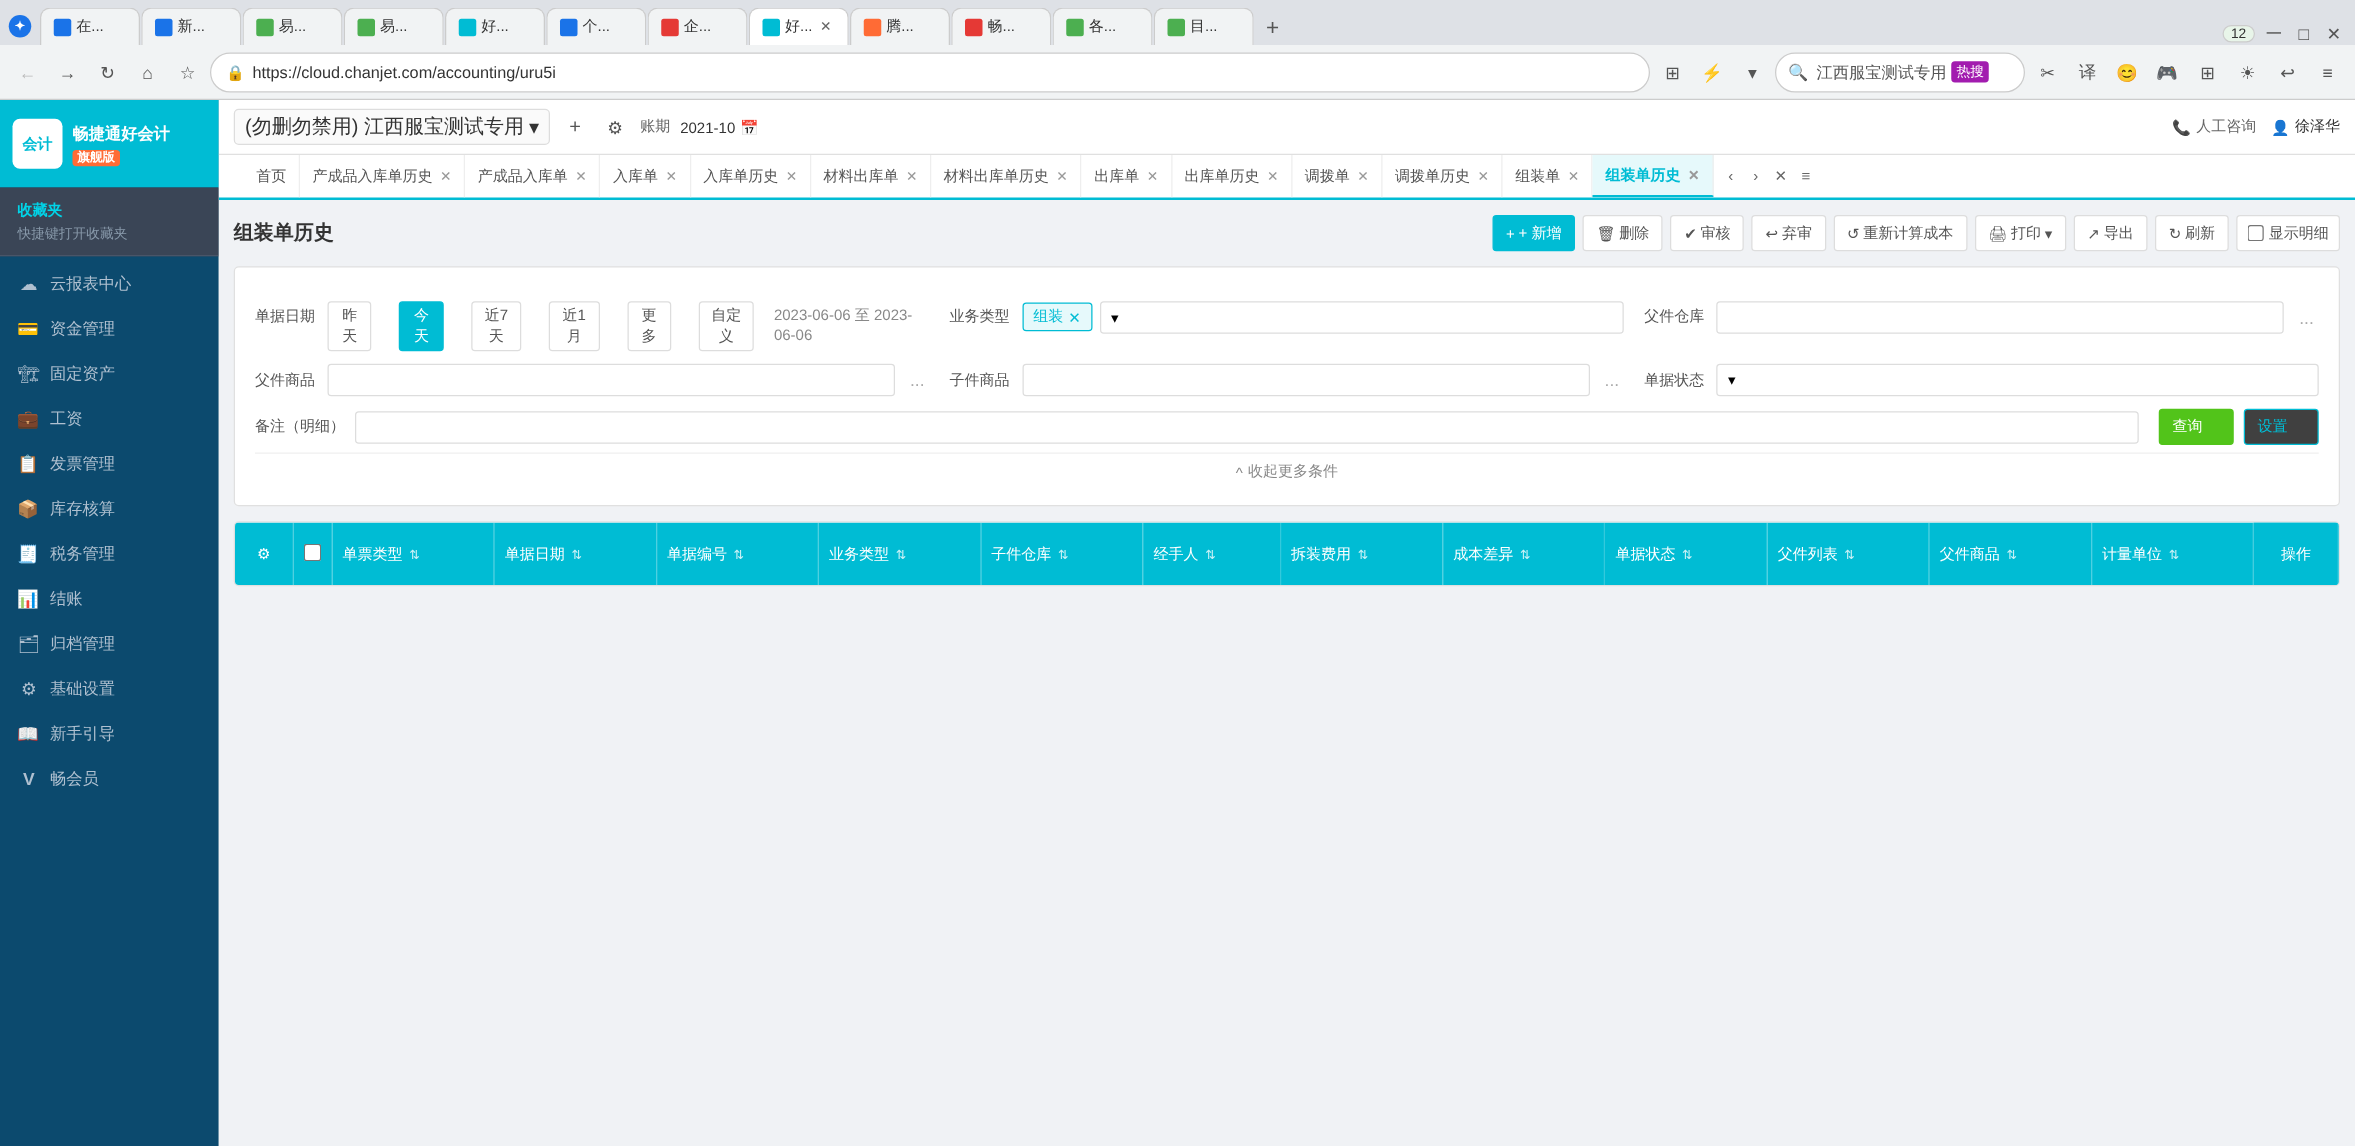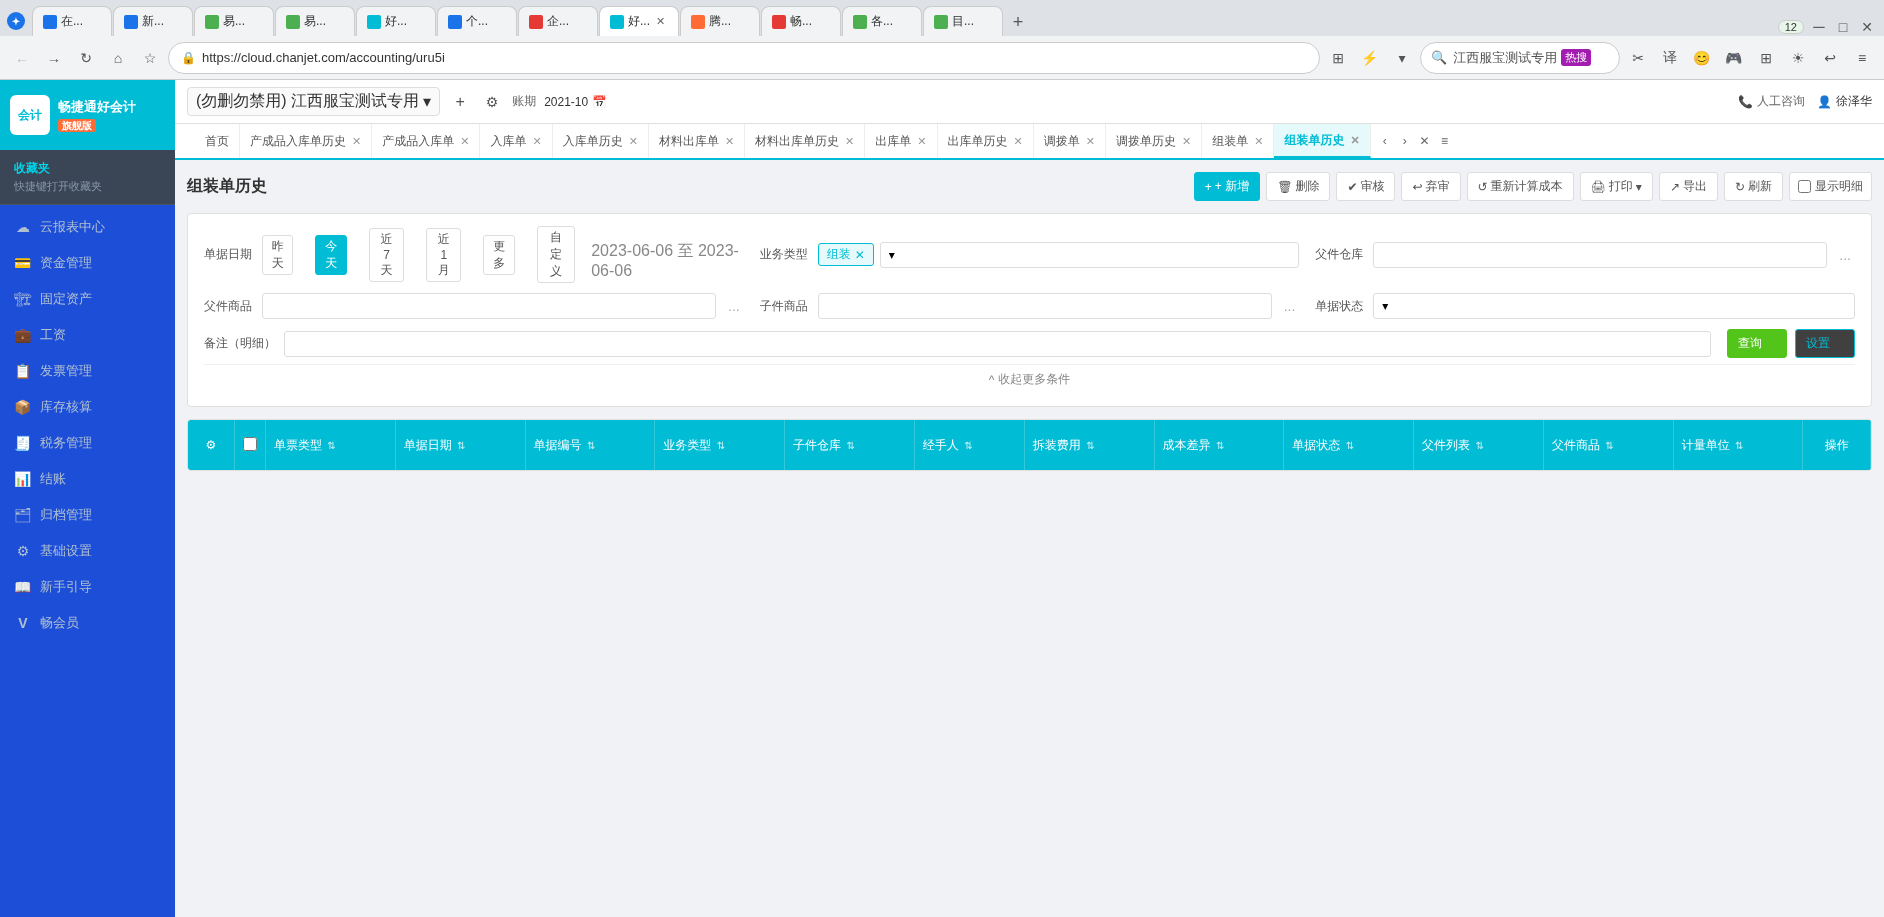--- a/index.html
+++ b/index.html
@@ -20,21 +20,21 @@
     .address-bar { flex: 1; display: flex; align-items: center; background: #fff; border: 1px solid #ccc; border-radius: 20px; padding: 0 12px; height: 32px; font-size: 13px; color: #333; }
     .address-bar .lock-icon { color: #5f9e44; margin-right: 6px; font-size: 12px; }
     .address-text { color: #333; font-size: 13px; }
     .search-area { display: flex; align-items: center; background: #fff; border: 1px solid #ccc; border-radius: 20px; padding: 0 10px; height: 32px; min-width: 200px; font-size: 13px; color: #555; }
     .hot-tag { background: #a21caf; color: white; font-size: 11px; padding: 1px 4px; border-radius: 3px; margin-left: 4px; }
 
     
     .app-container { display: flex; height: calc(917px - 80px); }
 
     
-    .sidebar { width: 175px; background: #1d4ed8; display: flex; flex-direction: column; flex-shrink: 0; }
+    .sidebar { width: 175px; background: #0c4a6e; display: flex; flex-direction: column; flex-shrink: 0; }
     .sidebar-logo { background: #00bcd4; padding: 10px; display: flex; align-items: center; gap: 8px; color: white; font-size: 14px; font-weight: bold; height: 70px; }
     .sidebar-logo-icon { width: 40px; height: 40px; background: white; border-radius: 6px; display: flex; align-items: center; justify-content: center; color: #00bcd4; font-weight: bold; font-size: 12px; }
     .sidebar-logo-badge { background: #ff6b35; color: white; font-size: 10px; padding: 1px 4px; border-radius: 3px; }
     .sidebar-favorites { background: #3a4556; margin: 0; padding: 10px 14px; border-bottom: 1px solid #4a5568; }
     .sidebar-favorites-title { color: #00d4e8; font-size: 12px; font-weight: bold; }
     .sidebar-favorites-sub { color: #8899aa; font-size: 11px; margin-top: 2px; }
 
     .sidebar-menu { flex: 1; overflow-y: auto; padding: 4px 0; }
     .sidebar-menu-item { display: flex; align-items: center; padding: 9px 14px; color: #b0c0d0; cursor: pointer; font-size: 13px; gap: 8px; }
     .sidebar-menu-item .menu-icon { width: 18px; height: 18px; display: flex; align-items: center; justify-content: center; font-size: 14px; flex-shrink: 0; }
@@ -68,24 +68,24 @@
     .action-btn.primary { background: #00bcd4; color: white; border-color: #00bcd4; }
     .action-btn.green { background: #52c41a; color: white; border-color: #52c41a; }
     .action-btn.cyan-outline { background: #404040; color: #00bcd4; border-color: #00bcd4; align-items: center; }
     .display-toggle { display: flex; align-items: center; gap: 4px; font-size: 12px; color: #555; border: 1px solid #ddd; border-radius: 3px; padding: 5px 8px; background: white; cursor: pointer; }
 
     
     .search-panel { background: white; border: 1px solid #e0e0e0; border-radius: 4px; padding: 12px 16px; margin-bottom: 12px; }
     .search-row { display: flex; align-items: center; gap: 16px; margin-bottom: 10px; }
     .search-field { display: flex; align-items: center; gap: 8px; flex: 1; }
     .search-label { font-size: 12px; color: #555; white-space: nowrap; min-width: 50px; }
-    .date-filter { display: flex; align-items: center; gap: 22px; }
+    .date-filter { display: flex; gap: 22px; margin-top: 15px; }
     .date-btn { padding: 2px 8px; font-size: 12px; border: 1px solid #ddd; border-radius: 3px; background: white; cursor: pointer; color: #555; }
     .date-btn.active { background: #00bcd4; color: white; border-color: #00bcd4; }
-    .date-range { font-size: 16px; color: #888; margin-top: 12px; }
+    .date-range { font-size: 12px; color: #888; margin-top: 12px; }
 
     .tag-filter { display: flex; align-items: center; gap: 0; border: 1px solid #00bcd4; border-radius: 3px; padding: 2px 8px; background: #e6f9fb; font-size: 12px; color: #00bcd4; }
     .tag-filter .tag-x { cursor: pointer; margin-left: 4px; color: #00bcd4; }
 
     .field-input { flex: 1; border: 1px solid #ddd; border-radius: 3px; padding: 3px 8px; font-size: 12px; height: 26px; }
     .field-dots { color: #aaa; font-size: 14px; cursor: pointer; padding: 0 4px; }
     .field-select { flex: 1; border: 1px solid #ddd; border-radius: 3px; padding: 3px 8px; font-size: 12px; height: 26px; display: flex; align-items: center; justify-content: space-between; cursor: pointer; background: white; }
 
     .collapse-bar { display: flex; align-items: center; justify-content: center; padding: 6px 0; color: #888; font-size: 12px; cursor: pointer; gap: 4px; border-top: 1px solid #f0f0f0; margin-top: 6px; }
 

